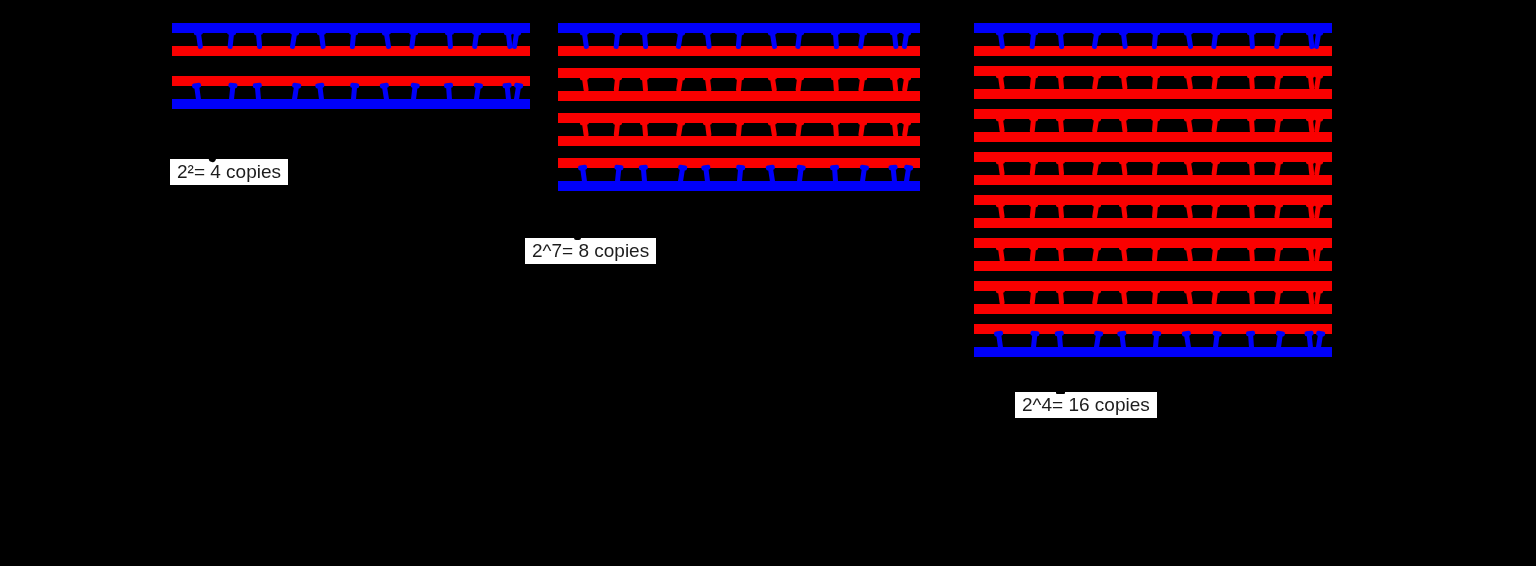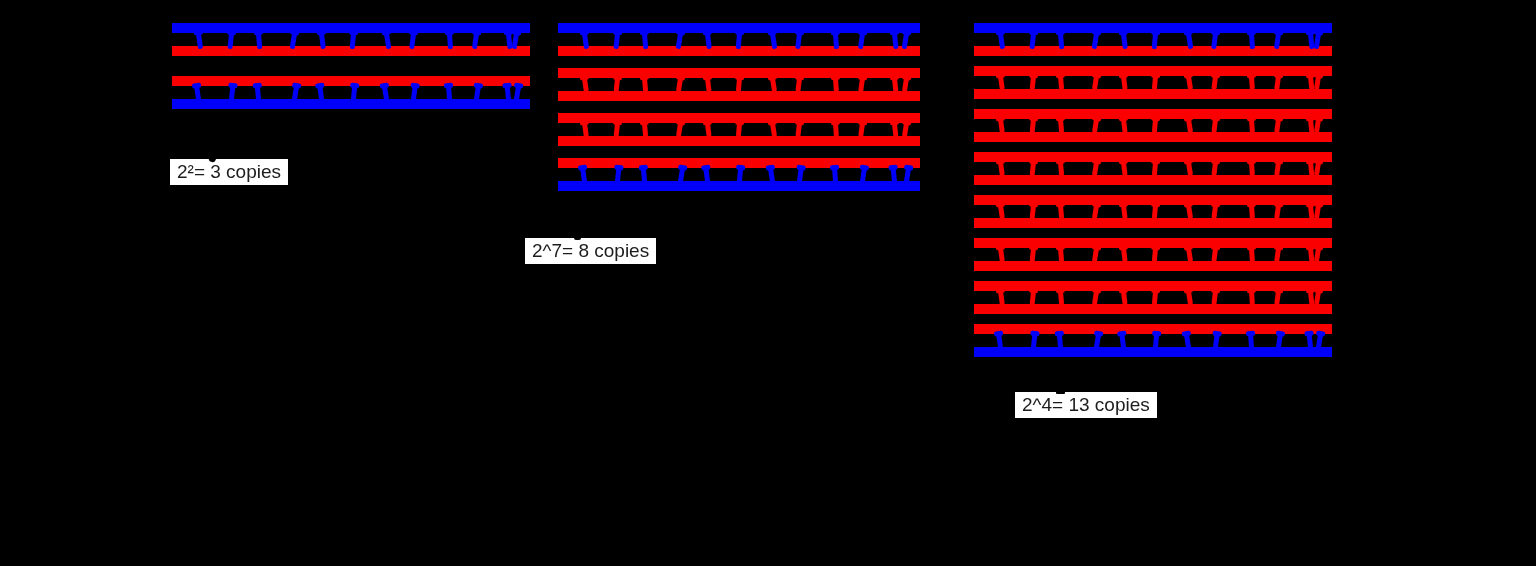--- a/index.html
+++ b/index.html
@@ -277,21 +277,21 @@
         <div class="rung hy" style="left: 212px; background: rgb(0, 0, 250); transform: rotate(-9deg); transform-origin: 50% 85%;"></div>
         <div class="rung hy" style="left: 239px; background: rgb(0, 0, 250); transform: rotate(7deg); transform-origin: 50% 85%;"></div>
         <div class="rung hy" style="left: 275px; background: rgb(0, 0, 250); transform: rotate(-4deg); transform-origin: 50% 85%;"></div>
         <div class="rung hy" style="left: 302px; background: rgb(0, 0, 250); transform: rotate(8deg); transform-origin: 50% 85%;"></div>
         <div class="rung hy" style="left: 334px; background: rgb(0, 0, 250); transform: rotate(-6deg); transform-origin: 50% 85%;"></div>
         <div class="rung hy" style="left: 342px; background: rgb(0, 0, 250); transform: rotate(9deg); transform-origin: 50% 85%;"></div>
         <div class="rail b" style="background: rgb(0, 0, 250);"></div>
       </div>
     </div>
 
-  <div class="label l1" style="background: rgb(255, 255, 255); color: rgb(29, 29, 29);">2²= 3 copies</div>
+  <div class="label l1" style="background: rgb(255, 255, 255); color: rgb(29, 29, 29);">2²= 4 copies</div>
   <div class="label l2" style="background: rgb(255, 255, 255); color: rgb(29, 29, 29);">2^7= 8 copies</div>
-  <div class="label l3" style="background: rgb(255, 255, 255); color: rgb(29, 29, 29);">2^4= 13 copies</div>
+  <div class="label l3" style="background: rgb(255, 255, 255); color: rgb(29, 29, 29);">2^4= 16 copies</div>
 
   <div class="mark m1"></div>
   <div class="mark m2"></div>
   <div class="mark m3"></div>
 
 </div>
 
 </body></html>

